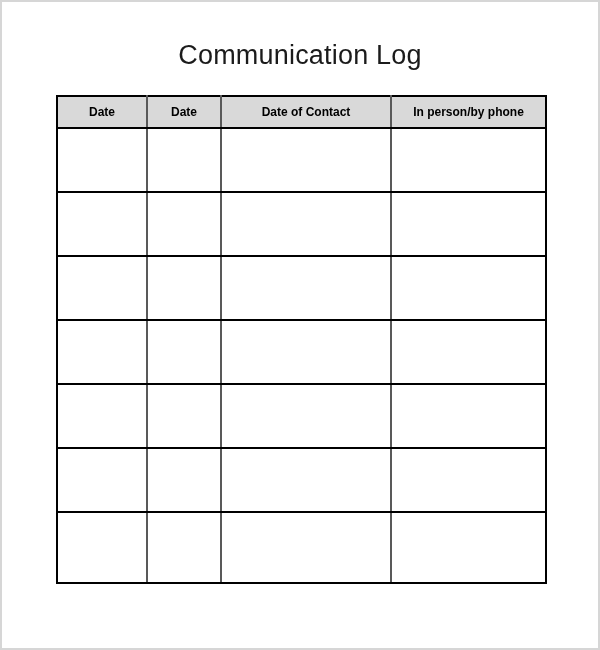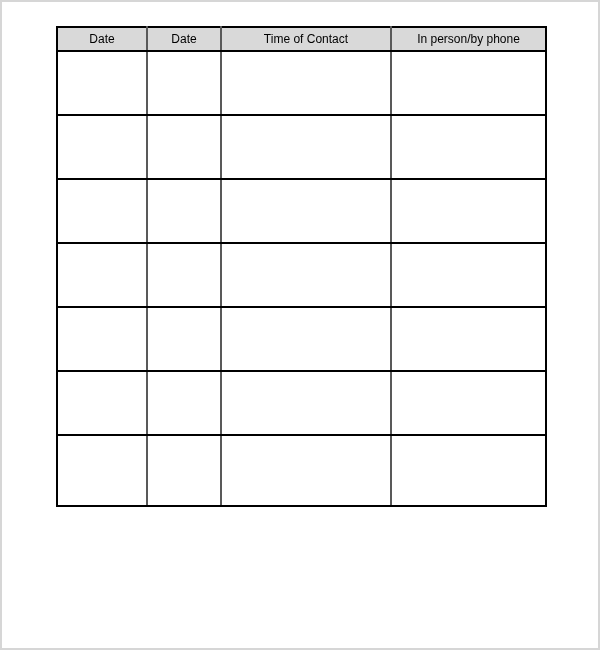--- a/index.html
+++ b/index.html
@@ -51,52 +51,53 @@
     border-left: 2px solid var(--border-v);
     border-right: 2px solid var(--border-v);
     padding: 0;
   }
   .log-table th:first-child,
   .log-table td:first-child { border-left: 2px solid var(--border-h); }
   .log-table th:last-child,
   .log-table td:last-child  { border-right: 2px solid var(--border-h); }
 
   .log-table th {
-    height: 24px;
+    height: 32px;
     background: var(--header-bg);
     color: var(--header-text);
     font-size: 12px;
-    font-weight: 400;
+    font-weight: 700;
     text-align: center;
     vertical-align: middle;
   }
   .log-table td {
     height: 64px;
     background: #ffffff;
   }
   .log-table tr.last-row td { height: 71px; }
 </style>
 </head>
 <body>
 
 <div class="page">
 
+  <h1 class="doc-title">Communication Log</h1>
 
   <table class="log-table">
     <colgroup>
       <col class="c-date">
       <col class="c-time">
       <col class="c-name">
       <col class="c-inperson">
     </colgroup>
     <thead>
       <tr>
         <th>Date</th>
         <th>Date</th>
-        <th>Time of Contact</th>
+        <th>Date of Contact</th>
         <th>In person/by phone</th>
       </tr>
     </thead>
     <tbody>
         <tr>
           <td></td>
           <td></td>
           <td></td>
           <td></td>
         </tr>

